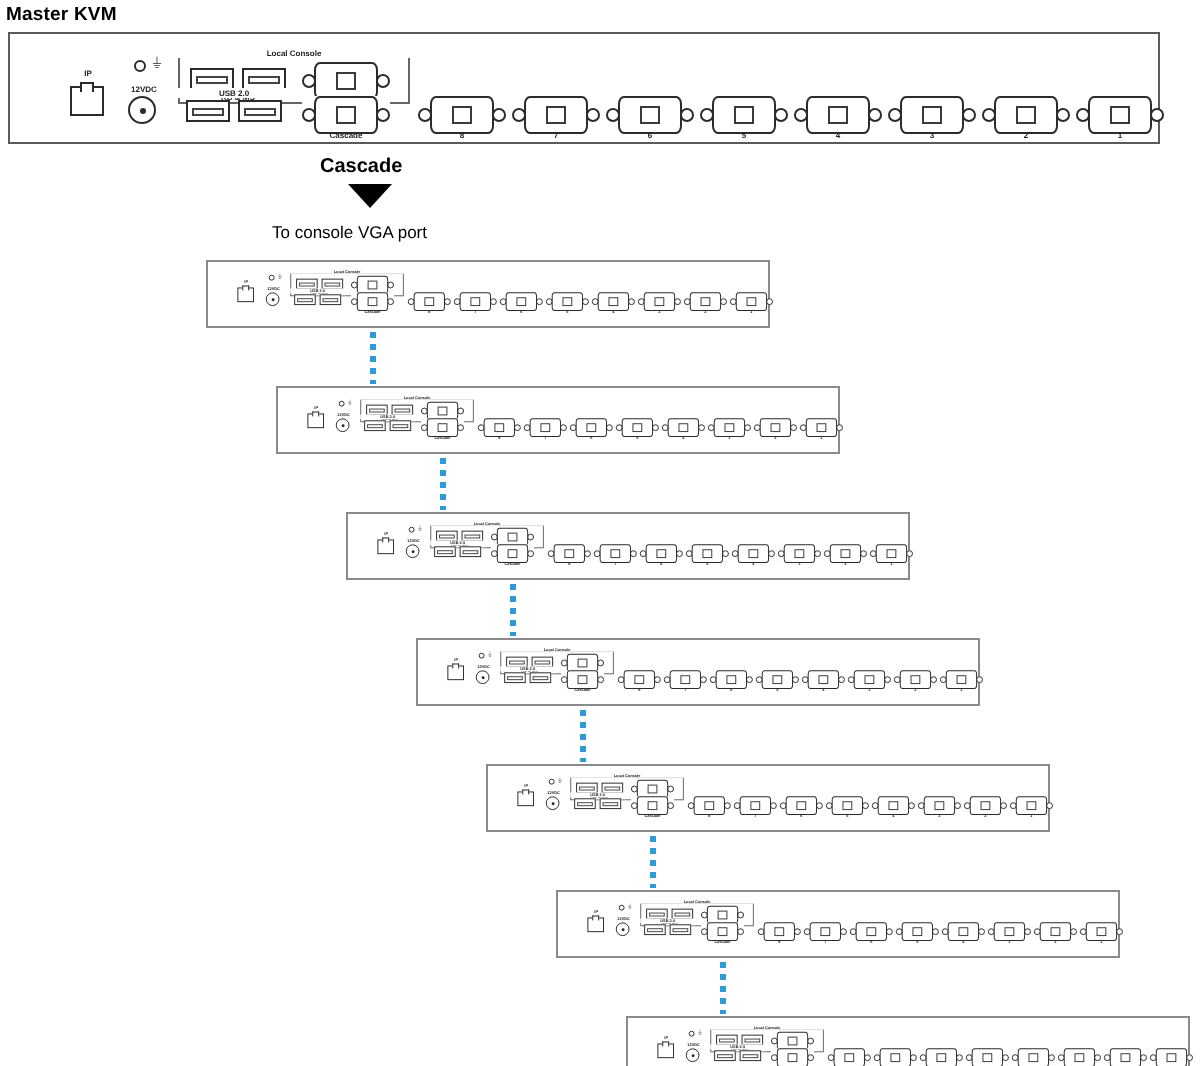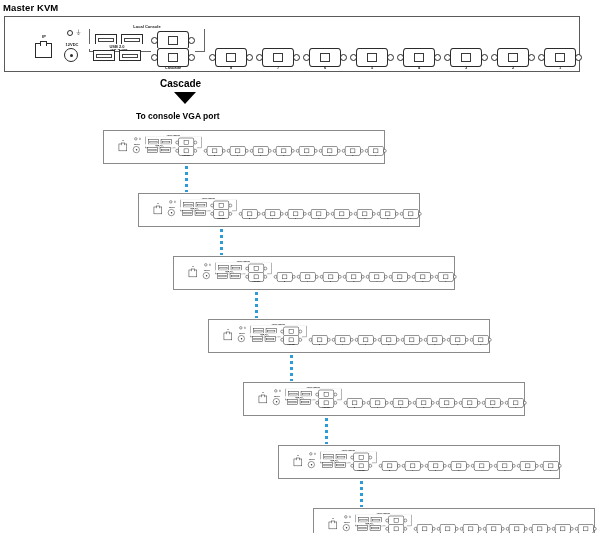--- a/index.html
+++ b/index.html
@@ -4,21 +4,21 @@
 <style>
   html,body{margin:0;padding:0;background:#fff;}
   body{width:600px;height:533px;position:relative;
        font-family:"Liberation Sans",sans-serif;color:#000;overflow:hidden;}
 
   .stage{position:absolute;left:0;top:0;width:600px;height:434px;}
 
   
   .ttl{position:absolute;font-weight:bold;font-size:9.5px;letter-spacing:.1px;}
   .cascade-word{position:absolute;font-weight:bold;font-size:10px;}
-  .console-word{position:absolute;font-weight:bold;font-size:8.5px;}
+  .console-word{position:absolute;font-weight:normal;font-size:8.5px;}
   .lvl{position:absolute;font-weight:bold;font-size:9.5px;text-align:right;
        line-height:13px;white-space:pre-line;}
   .model{position:absolute;font-weight:bold;font-size:9.5px;}
 
   
   .arrow{position:absolute;width:0;height:0;
          border-left:11px solid transparent;border-right:11px solid transparent;
          border-top:12px solid #000;}
 
   

